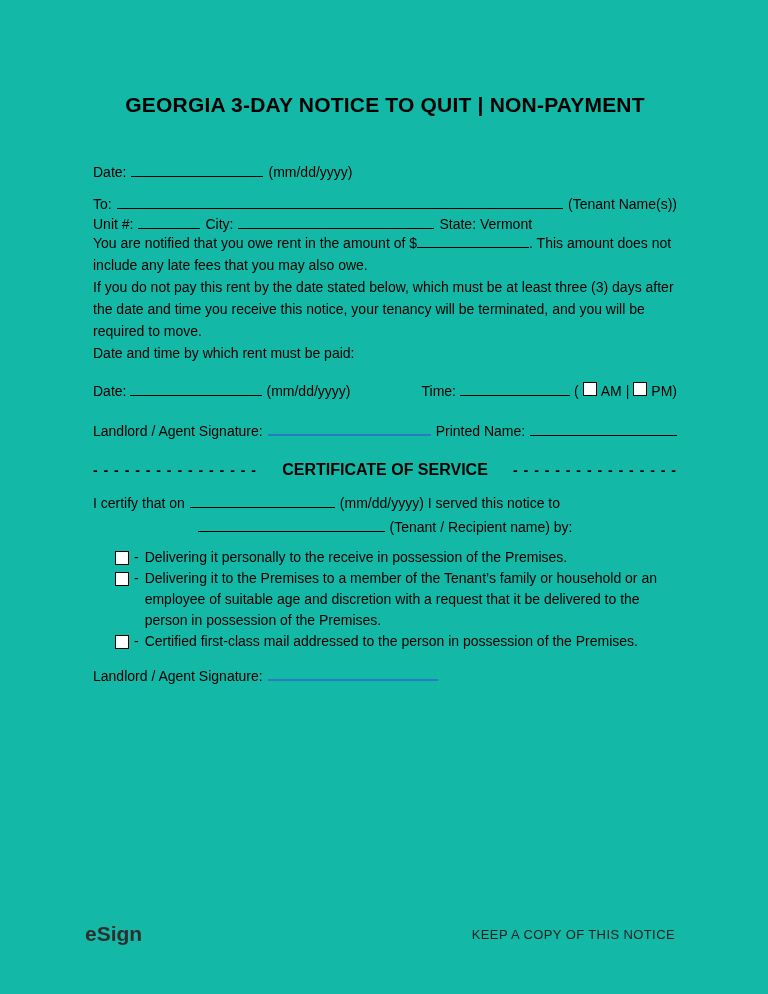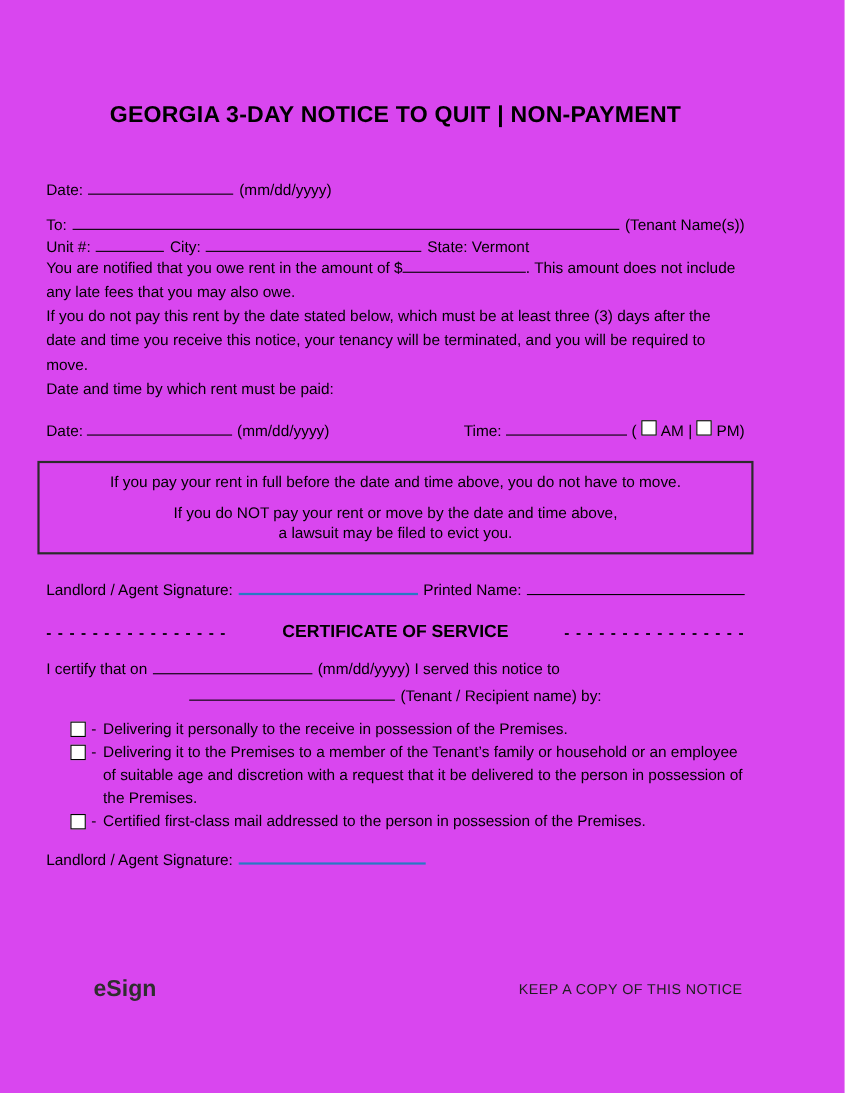--- a/index.html
+++ b/index.html
@@ -1,22 +1,22 @@
 <!DOCTYPE html>
 <html><head>
 <meta charset="utf-8">
 <style>
   html,body{margin:0;padding:0;background:#ffffff;}
   .page{
     position:relative;
     width:768px;height:994px;
     box-sizing:border-box;
-    background:#d946ef;
+    background:#14b8a6;
     outline:1px solid #ededed;
-    padding:92px 91px 0 42px;
+    padding:92px 91px 0 93px;
     font-family:"Liberation Sans", sans-serif;
     font-size:14px;
     color:#000;
   }
   .title{
     margin:0;
     font-size:21px;
     line-height:26px;
     font-weight:bold;
     text-align:center;
@@ -83,21 +83,21 @@
   .mt-cert1{margin-top:16px;}
   .mt-cert2{margin-top:8px;justify-content:center;}
   .svc-list{margin-top:12px;padding-left:22px;}
   .svc{display:flex;align-items:flex-start;line-height:21px;margin:0;}
   .svc .cb{margin-top:4px;}
   .svc .dash{margin:0 6px 0 5px;}
   .svc .txt{flex:1 1 auto;}
   .mt-finalsig{margin-top:16px;}
   .footer{
     position:absolute;
-    left:85px;right:93px;top:887px;
+    left:85px;right:93px;top:922px;
     display:flex;align-items:center;justify-content:space-between;
   }
   .logo{font-size:21px;font-weight:bold;color:#2e2e2e;letter-spacing:0;}
   .footer-note{font-size:13px;font-weight:normal;letter-spacing:.4px;color:#1f1f1f;}
 </style>
 </head>
 <body>
 
 <div class="page">
 
@@ -140,26 +140,20 @@
       <span class="blank w110"></span>
       <span>(</span>
       <span class="cb"></span>
       <span>AM</span>
       <span>|</span>
       <span class="cb"></span>
       <span>PM)</span>
     </div>
   </div>
 
-  <div class="notice-box">
-    <p>If you pay your rent in full before the date and time above, you do not have to move.</p>
-    <div class="spacer"></div>
-    <p class="bold">If you do NOT pay your rent or move by the date and time above,</p>
-    <p class="bold">a lawsuit may be filed to evict you.</p>
-  </div>
 
   <div class="row mt-sig">
     <span>Landlord / Agent Signature:</span>
     <span class="blank blue w163"></span>
     <span>Printed Name:</span>
     <span class="blank grow"></span>
   </div>
 
   <div class="cert-head">
     <span class="dashes">- - - - - - - - - - - - - - - -</span>

